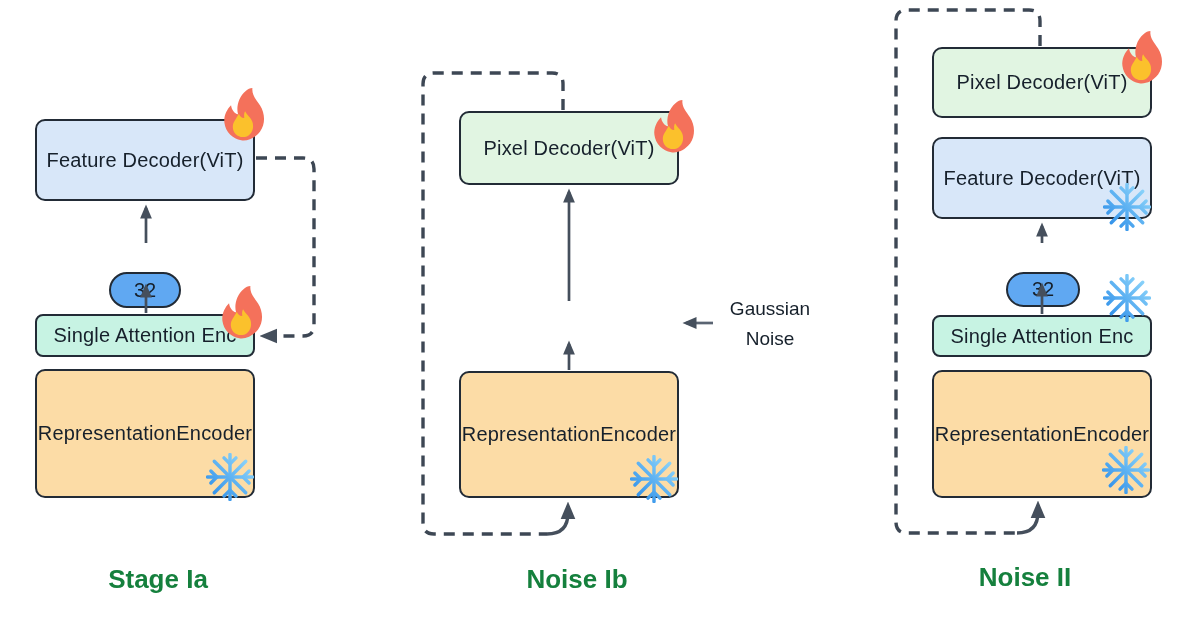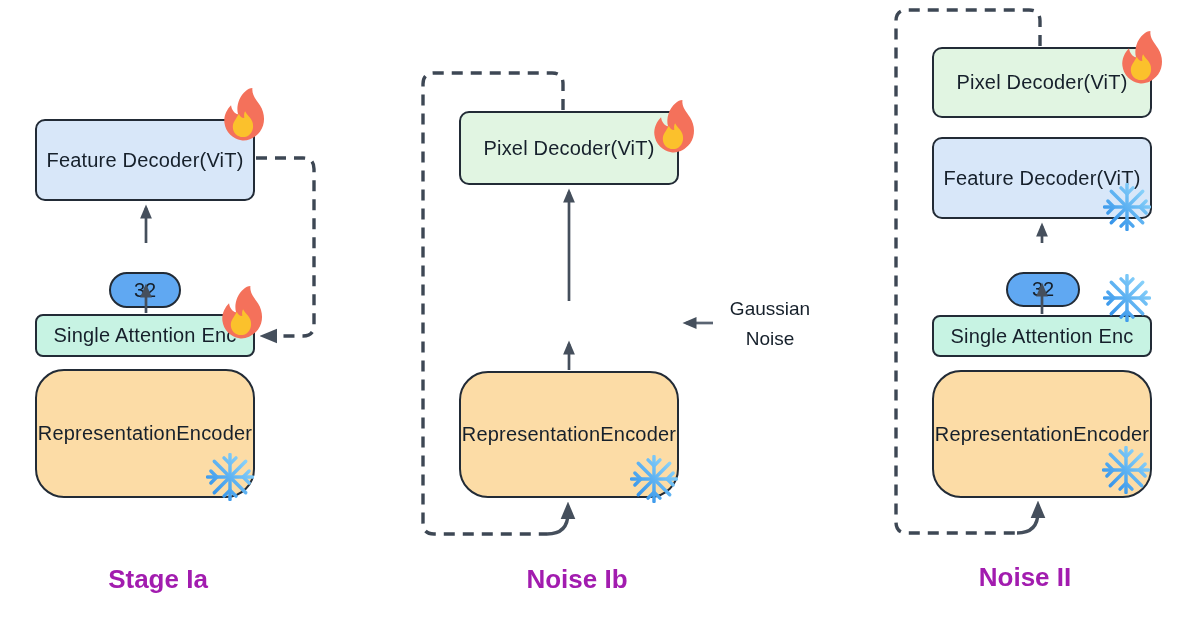--- a/index.html
+++ b/index.html
@@ -19,32 +19,32 @@
     display:flex;flex-direction:row;
     align-items:center;justify-content:center;
     text-align:center;
     font-size:20px;line-height:1.45;
     letter-spacing:.2px;
     z-index:1;
   }
   .fill-feature{background:var(--c-feature-decoder-fill,#d8e7f9);}
   .fill-pixel{background:var(--c-pixel-decoder-fill,#e1f5e2);}
   .fill-attn{background:var(--c-attention-fill,#c7f3e3);border-radius:8px;}
-  .fill-enc{background:var(--c-encoder-fill,#fcdca6);border-radius:29px;}
+  .fill-enc{background:var(--c-encoder-fill,#fcdca6);}
   .pill{
     position:absolute;box-sizing:border-box;
     border:2.5px solid var(--c-box-border,#222b36);
     border-radius:18px;
     background:var(--c-latent-fill,#60a8f2);
     display:flex;align-items:center;justify-content:center;
     font-size:20px;z-index:1;margin-top:28px;
   }
   .stage-label{
     position:absolute;transform:translateX(-50%);
-    font-size:26px;font-weight:700;color:#a21caf;
+    font-size:26px;font-weight:700;color:#15803d;
     white-space:nowrap;z-index:1;
   }
   .annotation{
     position:absolute;transform:translateX(-50%);
     font-size:19px;line-height:1.6;text-align:center;
     white-space:nowrap;z-index:1;
   }
   .wires{position:absolute;left:0;top:0;z-index:2;pointer-events:none;}
   .icon{position:absolute;z-index:3;}
   .icon-flame{width:46px;height:56px;}

